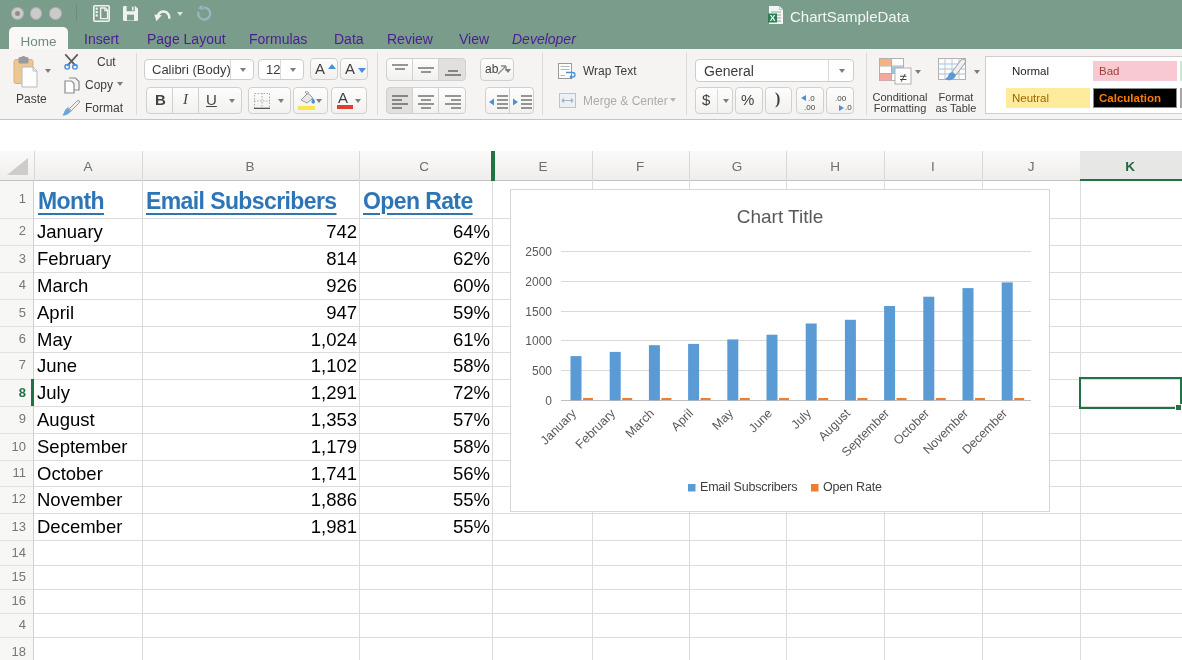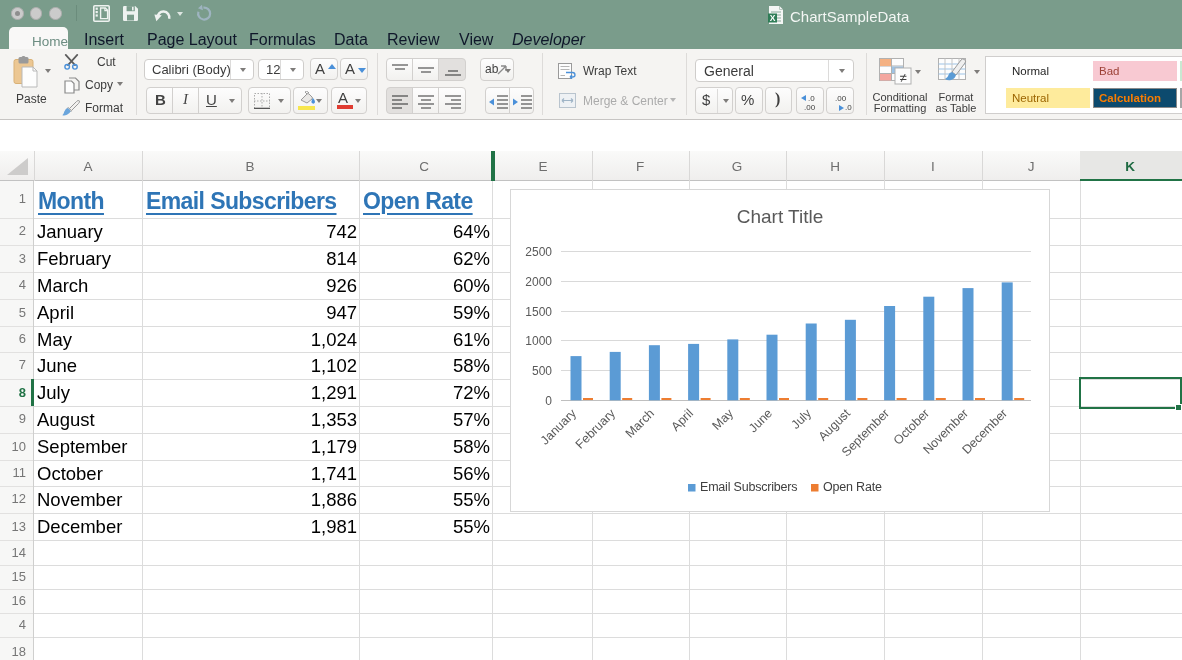--- a/index.html
+++ b/index.html
@@ -6,24 +6,24 @@
   html,body { width:1182px; height:660px; overflow:hidden; background:#fff;
     font-family:"Liberation Sans", sans-serif; }
   .abs { position:absolute; }
   #stage { position:relative; width:1182px; height:660px; }
 
   
   #green { position:absolute; left:0; top:0; width:1182px; height:49px; background:#7a9c8b; }
   .tl { position:absolute; top:7px; width:12.5px; height:12.5px; border-radius:50%;
         background:#cbcbcb; border:0.5px solid #aeaeae; }
   .ticon { position:absolute; top:5px; }
-  .tab { position:absolute; top:31px; font-size:16px; color:#0f172a; }
+  .tab { position:absolute; top:31px; font-size:14px; color:#4c1d95; }
   #hometab { position:absolute; left:9px; top:27px; width:59px; height:22px;
      background:#f9f8f7; border-radius:5px 5px 0 0; }
-  #hometab span { display:block; text-align:right; margin-top:7px; font-size:13.5px; color:#6d8d82; }
+  #hometab span { display:block; text-align:center; margin-top:7px; font-size:13.5px; color:#6d8d82; }
 
   
   #ribbon { position:absolute; left:0; top:49px; width:1182px; height:71px;
      background:#f5f4f2; border-bottom:1px solid #c7c5c3; }
   .rsep { position:absolute; top:4px; width:1px; height:62px; background:#dddbd9; }
   .rlbl { position:absolute; font-size:12px; color:#3c3c3c; white-space:nowrap; }
   .rlbl2 { position:absolute; font-size:11px; color:#3c3c3c; white-space:nowrap; text-align:center; line-height:11px;}
   .btn { position:absolute; background:linear-gradient(#fdfdfd,#f2f1ef);
      border:1px solid #d2d0ce; border-radius:4px; }
   .btn.sel { background:#e2e0de; }
@@ -387,21 +387,21 @@
       <path d="M14 14 L18 17 Q17 21 13 22 Q10 23 7 21 Q10 19.5 10.5 17 Q11 14.5 14 14" fill="#5b9bd5"></path>
     </svg>
     <div class="darr" style="left:974px;top:70px;"></div>
     <div class="rlbl2" style="left:926px;top:92px;width:60px;">Format<br>as Table</div>
 
     <div style="position:absolute;left:985px;top:56px;width:197px;height:58px;background:#fff;border:1px solid #d0cecd;border-right:none;"></div>
     <div style="position:absolute;left:1006px;top:61px;width:84px;height:20px;background:#fff;font-size:11.5px;color:#1f1f1f;line-height:20px;padding-left:6px;">Normal</div>
     <div style="position:absolute;left:1093px;top:61px;width:84px;height:20px;background:#f8c9d2;font-size:11.5px;color:#9c4136;line-height:20px;padding-left:6px;">Bad</div>
     <div style="position:absolute;left:1180px;top:61px;width:2px;height:20px;background:#c9e8d2;"></div>
     <div style="position:absolute;left:1006px;top:88px;width:84px;height:20px;background:#feeb9c;font-size:11.5px;color:#9c6500;line-height:20px;padding-left:6px;">Neutral</div>
-    <div style="position:absolute;left:1093px;top:88px;width:84px;height:20px;background:#0c4a6e;border:1px solid #8a8a8a;font-size:11.5px;font-weight:bold;color:#fa7d00;line-height:18px;padding-left:5px;">Calculation</div>
+    <div style="position:absolute;left:1093px;top:88px;width:84px;height:20px;background:#000000;border:1px solid #8a8a8a;font-size:11.5px;font-weight:bold;color:#fa7d00;line-height:18px;padding-left:5px;">Calculation</div>
     <div style="position:absolute;left:1180px;top:88px;width:2px;height:20px;background:#a6a6a6;"></div>
   </div>
 
 
   <div id="colhead">
     <svg style="position:absolute;left:7px;top:7px;" width="21" height="17" viewBox="0 0 21 17">
       <path d="M21 0 L21 17 L0 17 Z" fill="#cdccCB"></path>
     </svg>
     <div class="ctick" style="left:34px;"></div>
     <div class="ctick" style="left:142px;"></div>

